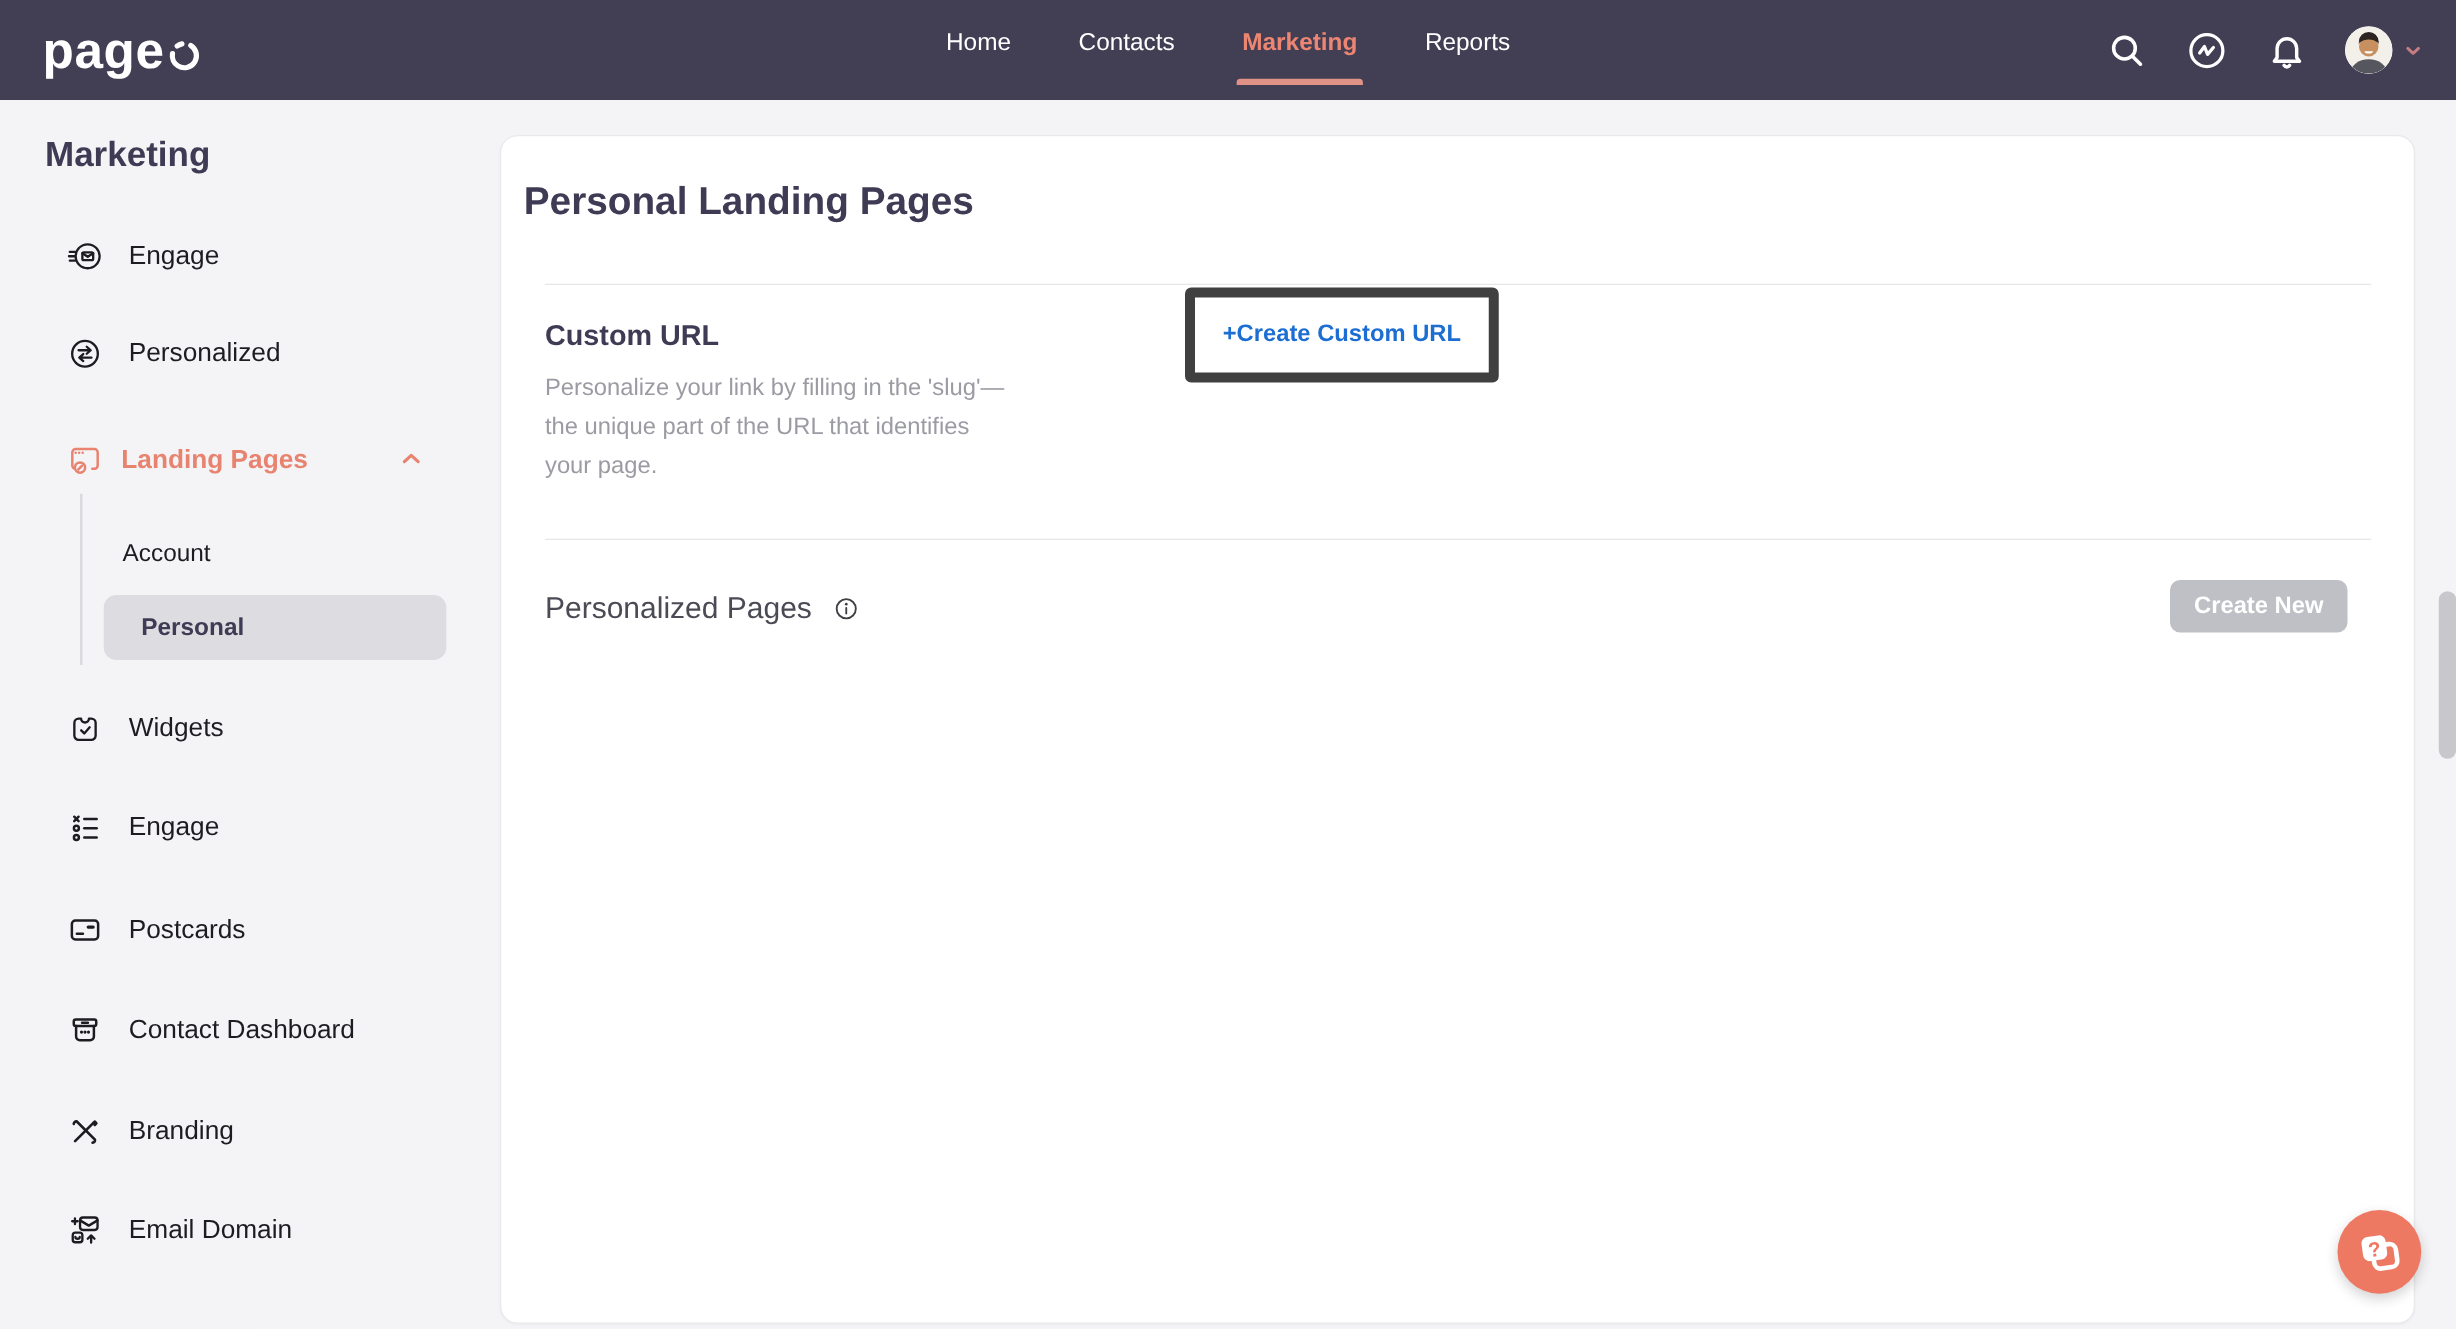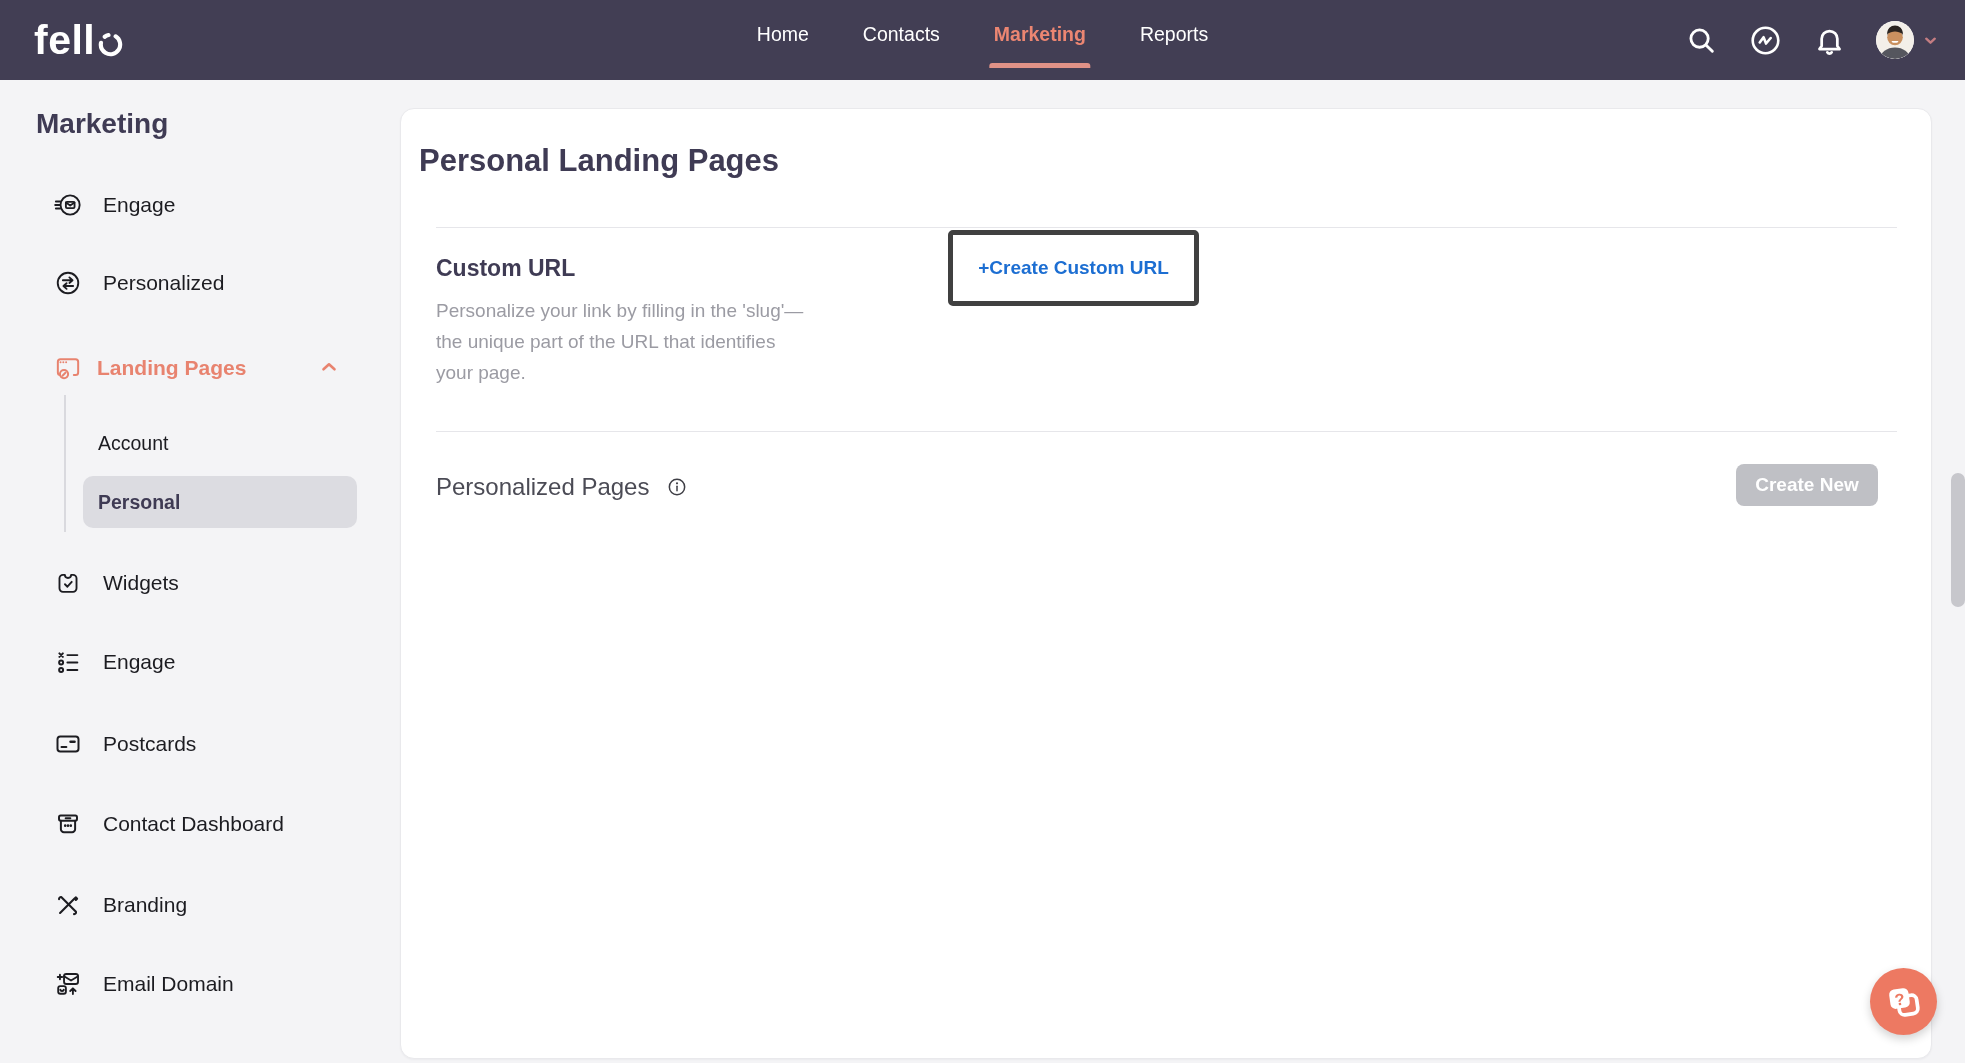--- a/index.html
+++ b/index.html
@@ -28,34 +28,34 @@
   .sidebar { position:absolute; top:80px; left:0; width:400px; height:983px; }
   .side-title { position:absolute; left:36px; top:28px; font-size:28px; font-weight:700; color:#3f3b54; }
   .s-item { position:absolute; left:54px; display:flex; align-items:center; gap:21px; height:34px;
             color:#1c1c21; font-size:21px; font-weight:500; cursor:pointer; white-space:nowrap; }
   .s-item .s-icon { width:28px; height:28px; flex:0 0 28px; display:flex; align-items:center; justify-content:center; }
   .s-item.active { color:#e8836f; font-weight:700;gap:15px; }
   .lp-chevron { position:absolute; left:318px; top:276px; width:22px; height:22px; color:#e8836f; cursor:pointer; }
   .indent-line { position:absolute; left:64px; top:315px; width:2px; height:137px; background:#d9d9de; }
   .s-sub { position:absolute; left:98px; font-size:19.5px; color:#1c1c21; cursor:pointer; }
   .s-sub-pill { position:absolute; left:83px; top:396px; width:274px; height:52px; background:#dcdce1;
-            border-radius:10px; display:flex; align-items:center; padding-left:15px; cursor:pointer; }
+            border-radius:10px; display:flex; align-items:center; padding-left:30px; cursor:pointer; }
   .s-sub-pill span { font-size:19.5px; font-weight:700; color:#3f3b54; }
 
   
   .card { position:absolute; left:400px; top:108px; width:1532px; height:951px; background:#ffffff;
           border:1px solid #e9e9ec; border-radius:14px; box-shadow:0 1px 2px rgba(30,30,50,0.04); }
   .page-title { position:absolute; left:18px; top:34px; font-size:31px; font-weight:700; color:#3f3b54; }
   .divider { position:absolute; left:35px; right:34px; height:1px; background:#e6e6ea; }
   .divider.d1 { top:118px; }
   .divider.d2 { top:322px; }
   .cu-heading { position:absolute; left:35px; top:146px; font-size:23px; font-weight:700; color:#3f3b54; }
   .cu-desc { position:absolute; left:35px; top:186px; width:368px; font-size:19px; line-height:31px; color:#9b9ba3; }
   .annotation-box { position:absolute; left:547px; top:121px; width:251px; height:76px;
-          border:5px solid #404040; border-radius:5px; display:flex; align-items:center; justify-content:center; }
+          border:8px solid #404040; border-radius:5px; display:flex; align-items:center; justify-content:center; }
   .create-link { color:#1c6ed2; font-size:19px; font-weight:600; cursor:pointer; white-space:nowrap; }
   .pp-row { position:absolute; left:35px; top:364px; display:flex; align-items:center; gap:18px; }
   .pp-heading { font-size:24px; font-weight:500; color:#4b4b55; }
   .info-icon { width:20px; height:20px; color:#3f3f46; cursor:pointer; display:flex; }
   .create-btn { position:absolute; left:1335px; top:355px; width:142px; height:42px; background:#bfc0c5;
           border:none; border-radius:8px; color:#ffffff; font-family:"Liberation Sans",sans-serif;
           font-size:19px; font-weight:700; cursor:pointer; }
 
   
   .scrollbar-thumb { position:absolute; left:1951px; top:473px; width:14px; height:134px;
@@ -64,21 +64,21 @@
           background:#ed7962; display:flex; align-items:center; justify-content:center;
           box-shadow:0 4px 10px rgba(0,0,0,0.18); cursor:pointer; z-index:40; }
 </style>
 </head>
 <body>
 
 <div class="screen">
 
   <header class="navbar">
     <div class="logo">
-      <span>fell</span>
+      <span>page</span>
       <svg width="27" height="27" viewBox="0 0 26 26">
         <circle cx="13" cy="14" r="9.3" fill="none" stroke="#ffffff" stroke-width="4" stroke-linecap="round" stroke-dasharray="40 7 4 7.4" transform="rotate(-58 13 14)"></circle>
       </svg>
     </div>
 
     <nav class="nav-center">
       <div class="nav-item">Home</div>
       <div class="nav-item">Contacts</div>
       <div class="nav-item active">Marketing</div>
       <div class="nav-item">Reports</div>

